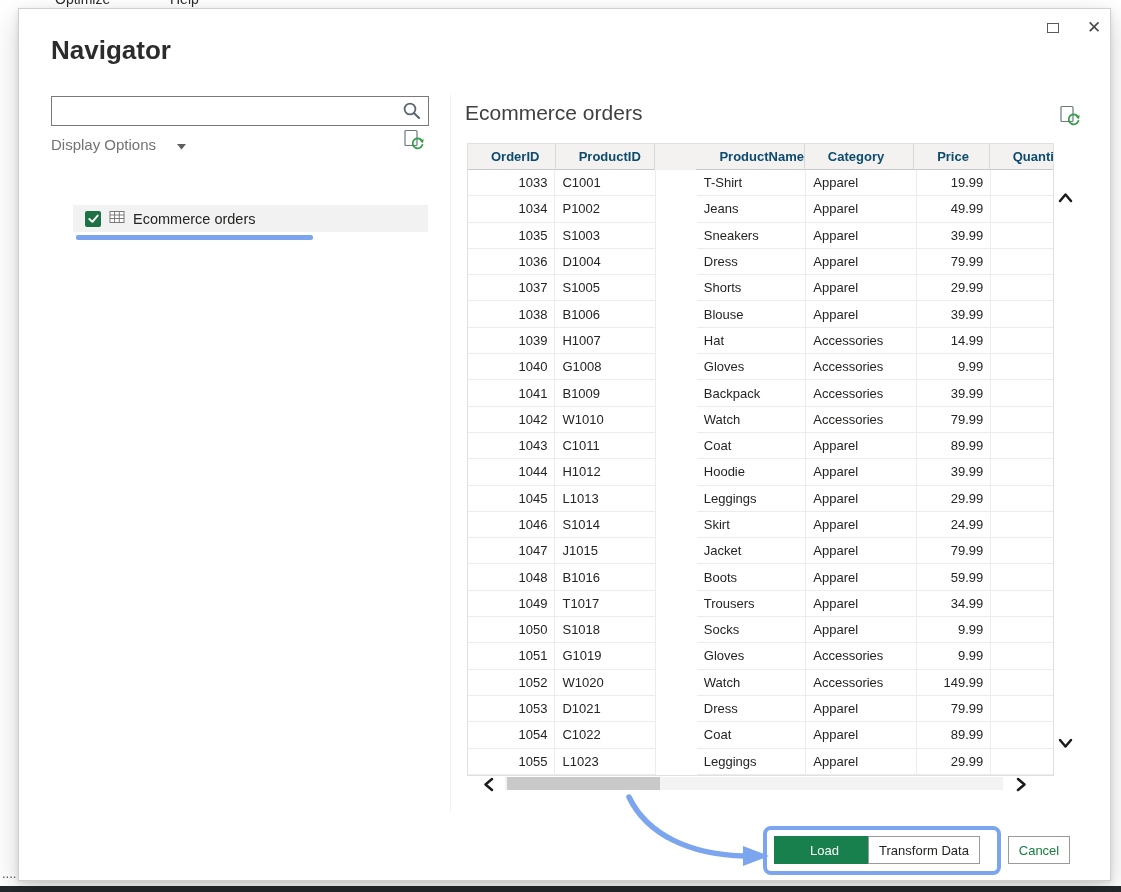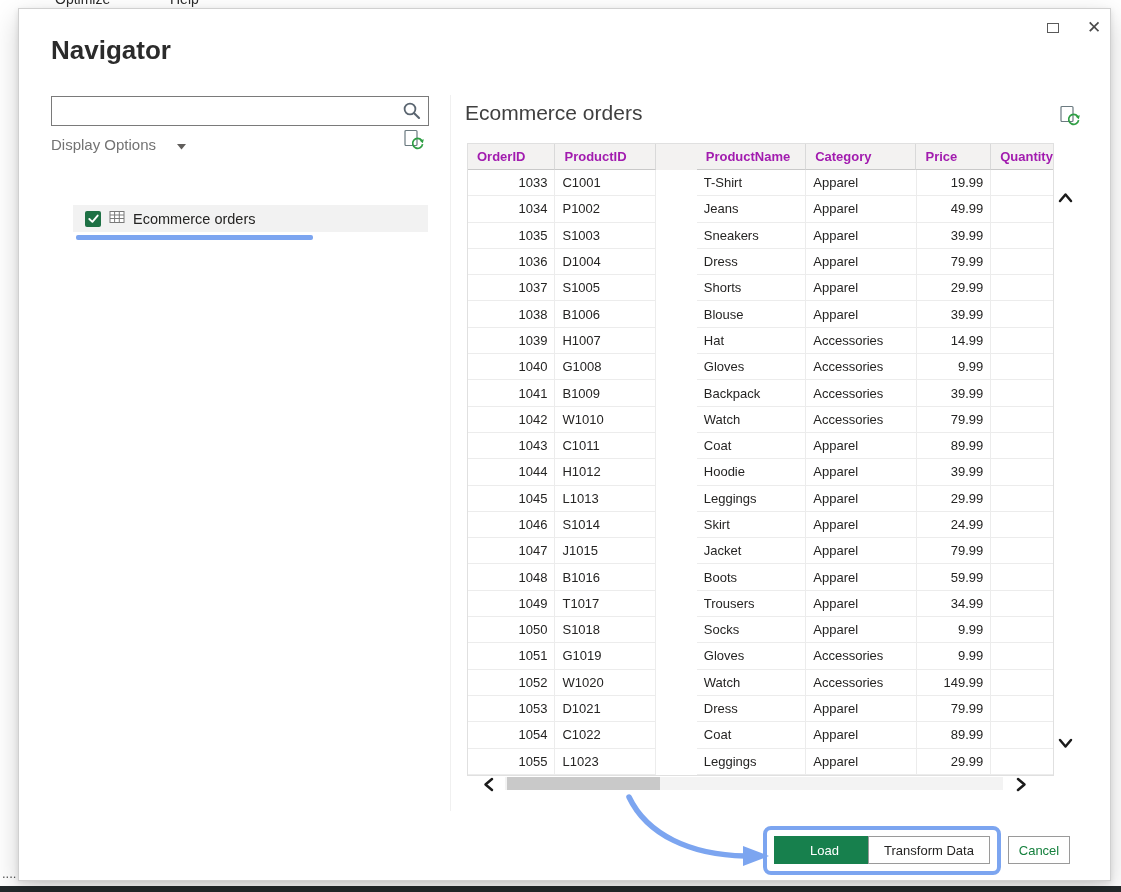--- a/index.html
+++ b/index.html
@@ -34,21 +34,21 @@
   [data-name="sheet-checkbox"]{width:16px;height:16px;background:var(--checkbox-green,#1E7145);border-radius:2px;display:flex;align-items:center;justify-content:center;flex:0 0 auto;cursor:pointer;}
   [data-name="annotation-underline"]{position:absolute;left:57px;top:226px;width:237px;height:5px;background:var(--accent-blue,#7CA5F0);border-radius:2px;}
   [data-name="panel-divider"]{position:absolute;left:431px;top:86px;width:1px;height:716px;background:#f0f0f0;}
 
   
   [data-name="preview-title"]{position:absolute;left:446px;top:92px;font-size:21px;color:#404040;}
   [data-name="preview-refresh-icon"]{position:absolute;left:1040px;top:96px;width:22px;height:22px;cursor:pointer;}
 
   [data-name="preview-table"]{position:absolute;left:448px;top:134px;width:587px;border:1px solid #e0e0e0;background:#fff;}
   [data-name="preview-header-row"]{display:flex;height:26px;background:#f3f2f1;}
-  .th{display:flex;align-items:center;padding:0 9px;font-size:13px;font-weight:bold;color:#a21caf;
+  .th{display:flex;align-items:center;padding:0 23px;font-size:13px;font-weight:bold;color:#0c4a6e;
       border-right:1px solid #d9d9d9;border-bottom:1px solid #c9c9c9;white-space:nowrap;overflow:hidden;}
   .tr{display:flex;height:26.3px;}
   .td{display:flex;align-items:center;padding:0 7px;font-size:13px;color:#252423;
       border-right:1px solid #ececec;border-bottom:1px solid #ececec;white-space:nowrap;overflow:hidden;}
   .num{justify-content:flex-end;}
   .c0{width:94px;}.c1{width:108px;}.c2{width:118px;margin-left:41px;}.c3{width:119px;}.c4{width:80px;}.c5{width:66px;border-right:none;}
 
   [data-name="vertical-scrollbar"]{position:absolute;left:1037px;top:160px;width:19px;height:598px;background:#fff;cursor:pointer;}
   [data-name="scroll-up-icon"]{position:absolute;left:2px;top:20px;}
   [data-name="scroll-down-icon"]{position:absolute;left:2px;bottom:14px;}
@@ -56,21 +56,21 @@
   [data-name="horizontal-scrollbar"]{position:absolute;left:460px;top:766px;width:552px;height:18px;cursor:pointer;}
   [data-name="scroll-left-icon"]{position:absolute;left:4px;top:2px;}
   [data-name="hscroll-track"]{position:absolute;left:26px;right:28px;top:2px;height:13px;background:#f3f3f3;}
   [data-name="hscroll-thumb"]{position:absolute;left:2px;top:0;width:153px;height:13px;background:#c9c9c9;cursor:grab;}
   [data-name="scroll-right-icon"]{position:absolute;right:4px;top:2px;}
 
   
   [data-name="annotation-box"]{position:absolute;left:744px;top:817px;width:238px;height:49px;border:4px solid var(--accent-blue,#7CA5F0);border-radius:8px;}
   [data-name="load-button"]{position:absolute;left:755px;top:827px;width:101px;height:28px;background:var(--load-green,#17804D);
       color:#fff;border:1px solid var(--load-green,#17804D);font-size:13px;cursor:pointer;font-family:inherit;}
-  [data-name="transform-data-button"]{position:absolute;left:849px;top:827px;width:122px;height:28px;background:#fff;
+  [data-name="transform-data-button"]{position:absolute;left:849px;top:827px;width:112px;height:28px;background:#fff;
       border:1px solid #9a9a9a;font-size:13px;color:#252423;cursor:pointer;font-family:inherit;}
   [data-name="cancel-button"]{position:absolute;left:989px;top:827px;width:62px;height:28px;background:#fff;
       border:1px solid #9a9a9a;font-size:13px;color:#15803d;cursor:pointer;font-family:inherit;}
   [data-name="annotation-arrow"]{position:absolute;left:580px;top:778px;width:200px;height:95px;}
 </style>
 </head>
 <body>
 
 <span data-name="menu-item-optimize">Optimize</span>
 <span data-name="menu-item-help">Help</span>

